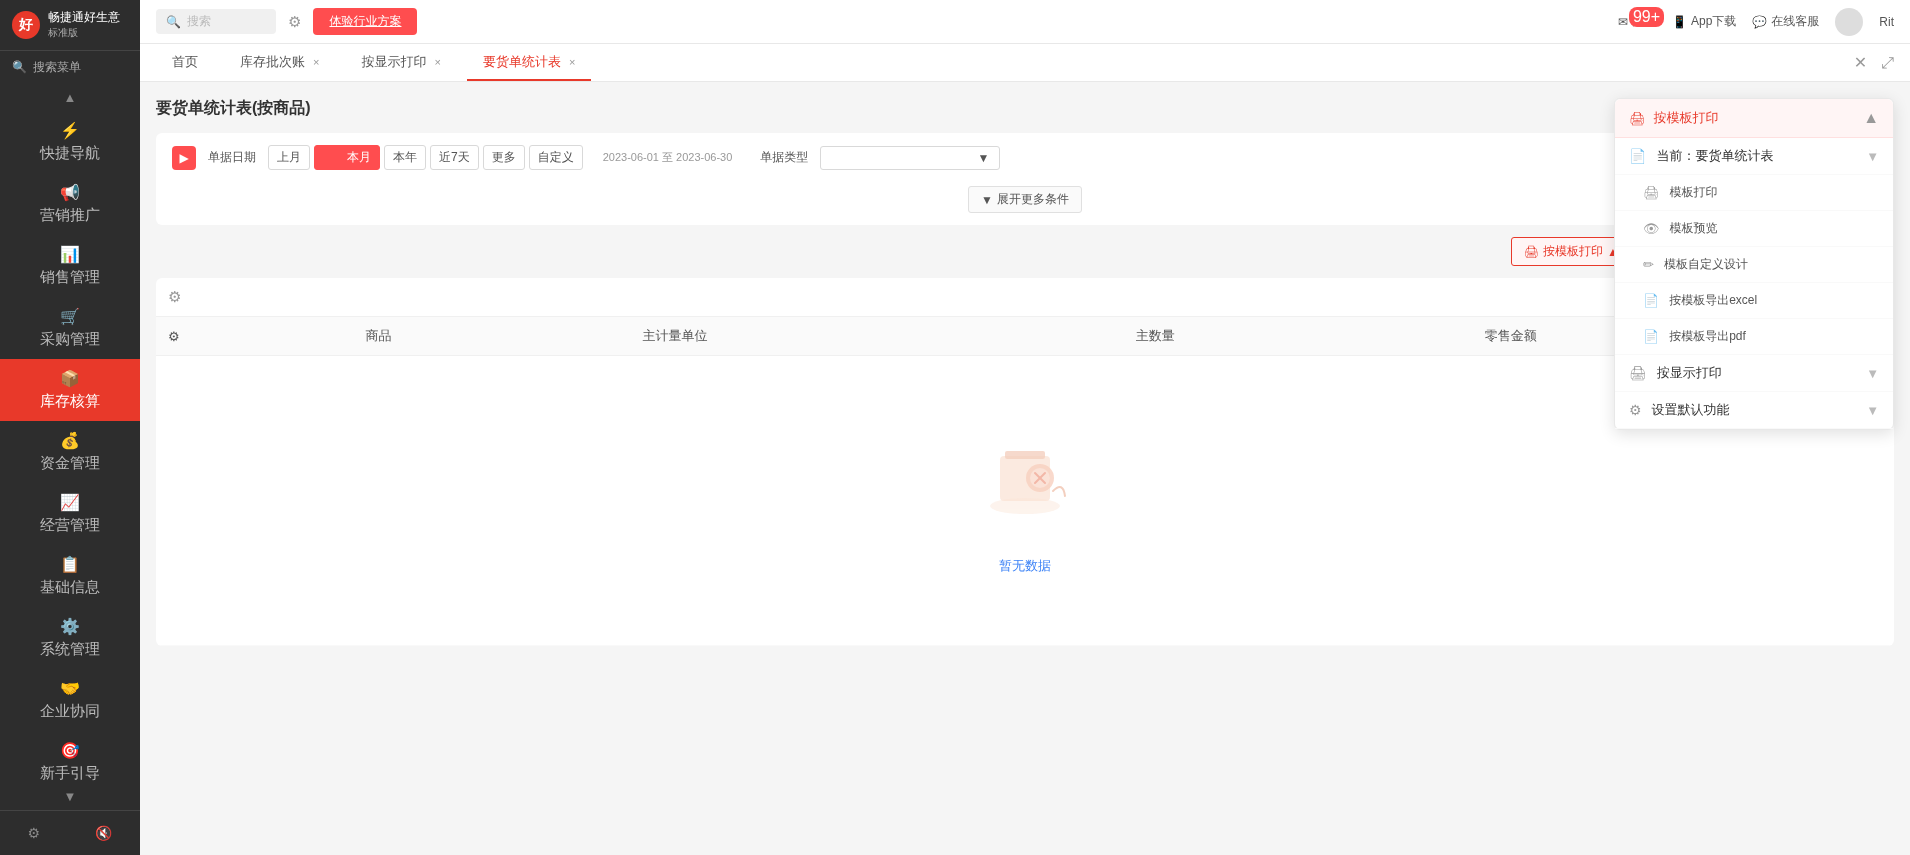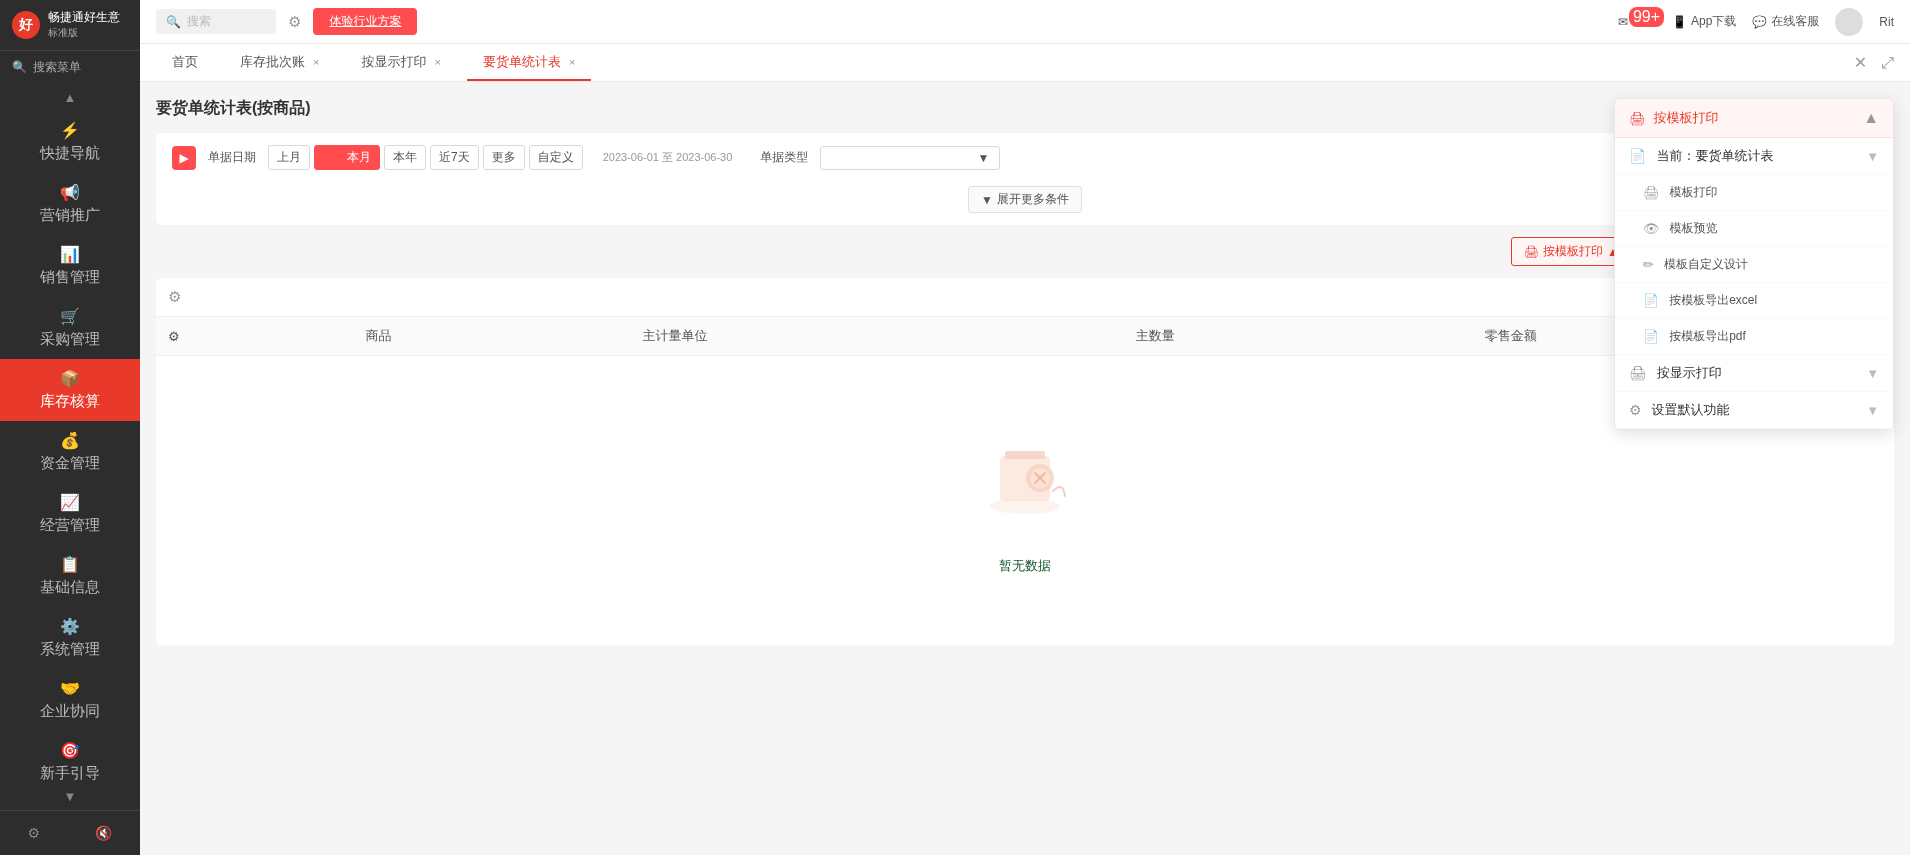--- a/index.html
+++ b/index.html
@@ -353,21 +353,21 @@
       align-items: center;
       justify-content: center;
       padding: 60px 0;
     }
     .empty-icon {
       font-size: 80px;
       margin-bottom: 12px;
       opacity: 0.5;
     }
     .empty-text {
-      color: #14532d;
+      color: #3b82f6;
       font-size: 13px;
       font-family: Liberation Mono, monospace;
     }
 
     
     .action-btn {
       border: none;
       border-radius: 3px;
       padding: 5px 14px;
       font-size: 12px;

